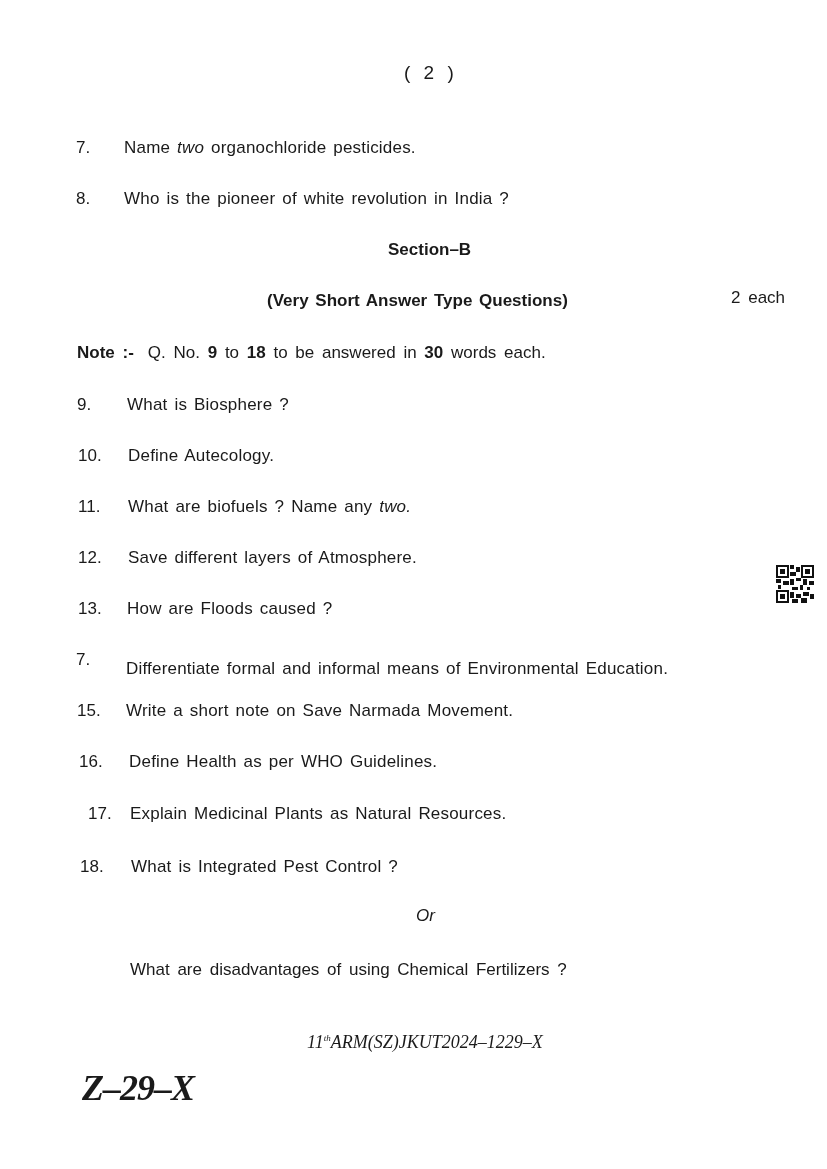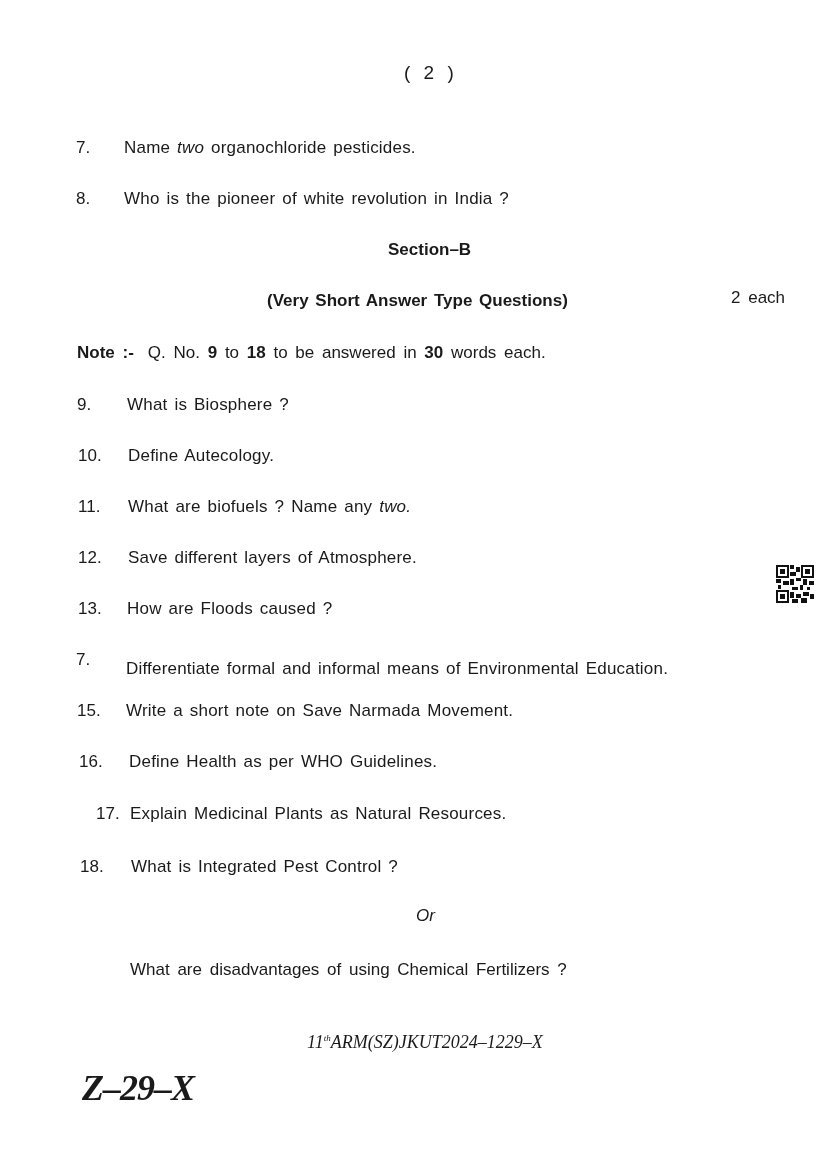--- a/index.html
+++ b/index.html
@@ -51,21 +51,21 @@
     <div class="abs q-num" style="left: 78px; top: 548px;">12.</div>
     <div class="abs q-text" style="left: 128px; top: 548px;"><span>Save different layers of Atmosphere.</span></div>
     <div class="abs q-num" style="left: 78px; top: 599px;">13.</div>
     <div class="abs q-text" style="left: 127px; top: 599px;"><span>How are Floods caused ?</span></div>
     <div class="abs q-num" style="left: 76px; top: 650px;">7.</div>
     <div class="abs q-text" style="left: 126px; top: 650px; margin-top: 9px;"><span>Differentiate formal and informal means of Environmental Education.</span></div>
     <div class="abs q-num" style="left: 77px; top: 701px;">15.</div>
     <div class="abs q-text" style="left: 126px; top: 701px;"><span>Write a short note on Save Narmada Movement.</span></div>
     <div class="abs q-num" style="left: 79px; top: 752px;">16.</div>
     <div class="abs q-text" style="left: 129px; top: 752px;"><span>Define Health as per WHO Guidelines.</span></div>
-    <div class="abs q-num" style="left: 96px; top: 804px;">17.</div>
+    <div class="abs q-num" style="left: 88px; top: 804px;">17.</div>
     <div class="abs q-text" style="left: 130px; top: 804px;"><span>Explain Medicinal Plants as Natural Resources.</span></div>
     <div class="abs q-num" style="left: 80px; top: 857px;">18.</div>
     <div class="abs q-text" style="left: 131px; top: 857px;"><span>What is Integrated Pest Control ?</span></div>
   </div>
 
 <div class="abs qr">
   <svg width="40" height="38" viewBox="0 0 21 21" shape-rendering="crispEdges">
     <rect x="0" y="0" width="7" height="7" fill="#111"></rect>
       <rect x="1" y="1" width="5" height="5" fill="#fff"></rect>
       <rect x="2" y="2" width="3" height="3" fill="#111"></rect>

